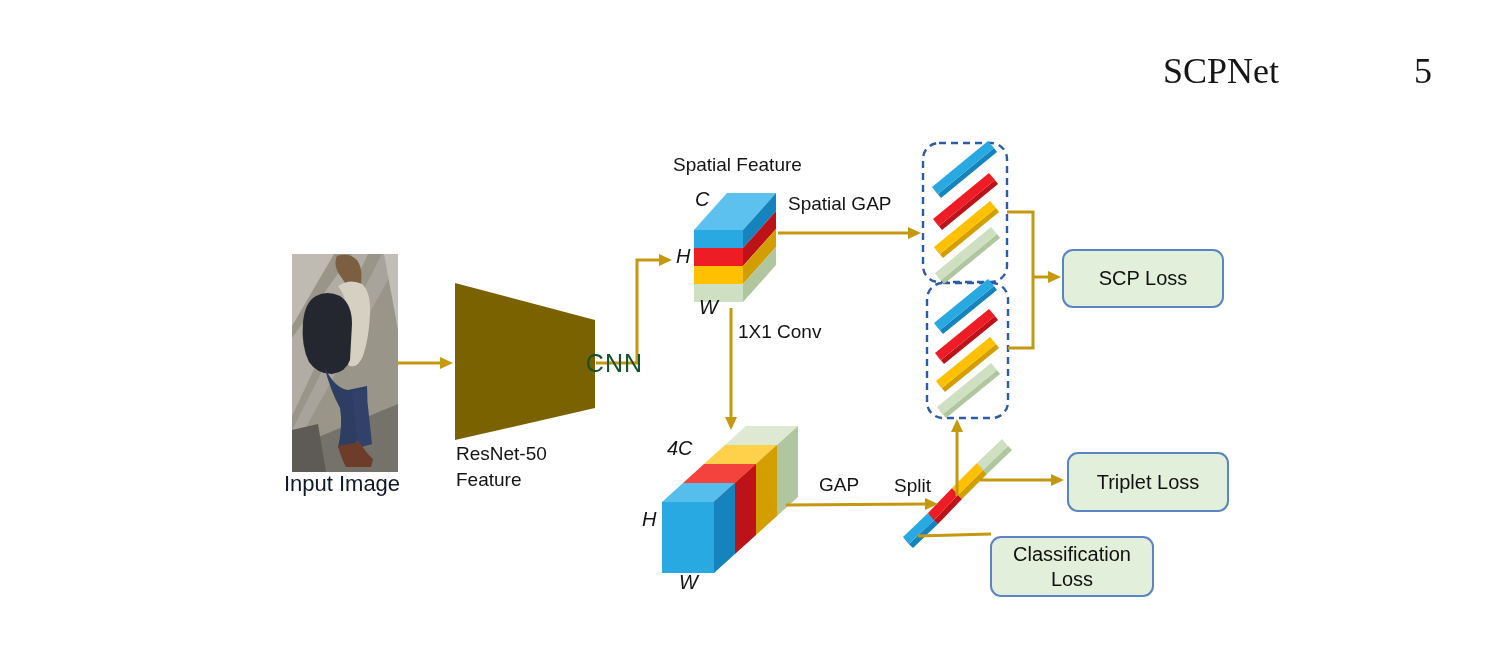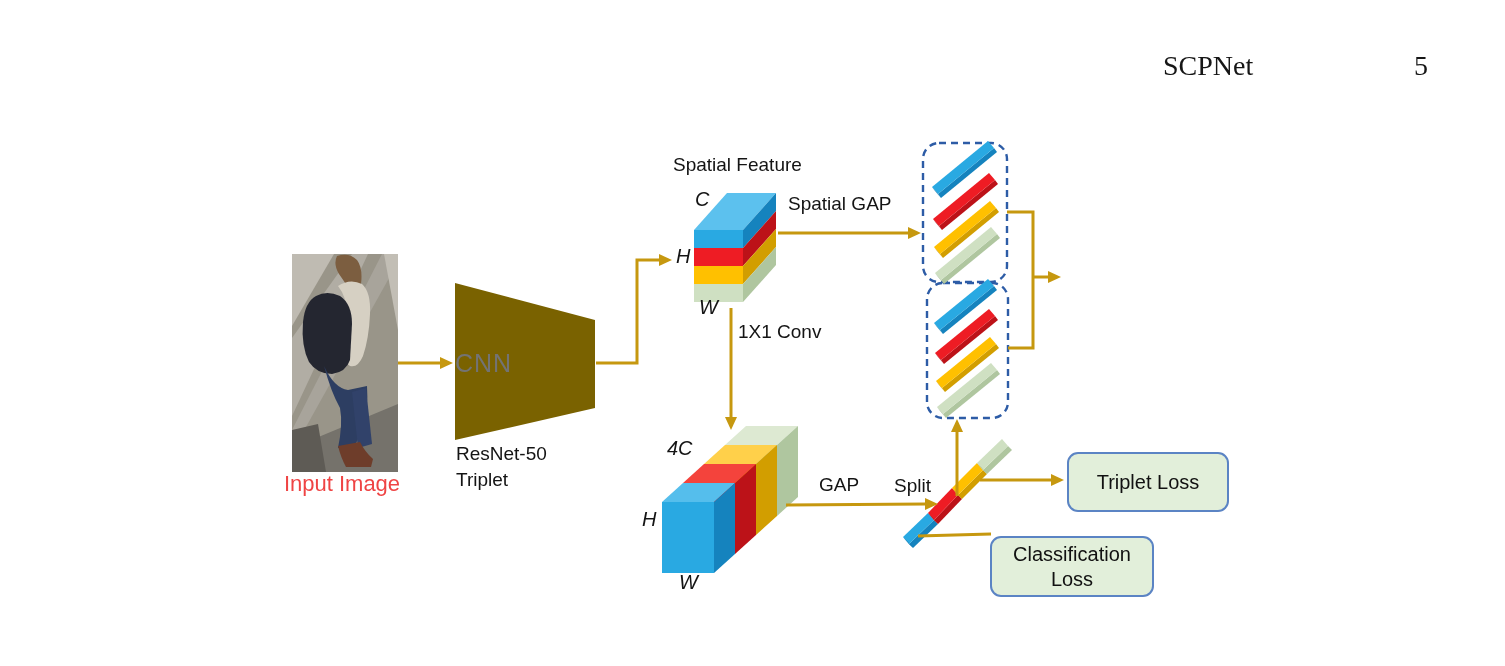--- a/index.html
+++ b/index.html
@@ -1,27 +1,27 @@
 <!DOCTYPE html>
 <html><head>
 <meta charset="utf-8">
 <style>
   html,body{margin:0;padding:0;background:#ffffff;}
   .canvas{position:relative;width:1505px;height:666px;background:#fff;overflow:hidden;
           font-family:"Liberation Sans",sans-serif;}
   .layer{position:absolute;left:0;top:0;}
-  .hdr{position:absolute;font-family:"Liberation Serif",serif;font-size:28px;color:#161616;white-space:nowrap;}
+  .hdr{position:absolute;font-family:"Liberation Serif",serif;font-size:36px;color:#161616;white-space:nowrap;}
   .lbl{position:absolute;font-size:19px;color:#141414;white-space:nowrap;line-height:1.1;}
   .dim{position:absolute;font-size:20px;font-style:italic;color:#141414;white-space:nowrap;}
-  .cnn-lbl{position:absolute;left:455px;top:349px;width:140px;text-align:left;
-           font-size:25px;color:#737373;letter-spacing:1px;}
+  .cnn-lbl{position:absolute;left:455px;top:349px;width:140px;text-align:right;
+           font-size:25px;color:#14532d;letter-spacing:1px;padding-left:48px;}
   .loss-box{position:absolute;background:#E2EFDA;border:2px solid #5B84C4;border-radius:11px;
             display:flex;flex-direction:column;align-items:center;justify-content:center;
             font-size:20px;color:#111;text-align:center;line-height:25px;}
-  .caption{position:absolute;font-size:22px;color:#ef4444;white-space:nowrap;}
+  .caption{position:absolute;font-size:22px;color:#0f172a;white-space:nowrap;}
 </style>
 </head>
 <body>
 
 <div class="canvas">
 
   <svg class="layer" width="1505" height="666" viewBox="0 0 1505 666">
     <defs>
       <clipPath id="photoClip">
           <rect x="292" y="254" width="106" height="218"></rect>
@@ -195,38 +195,41 @@
     </g>
   </svg>
 
   <div class="hdr" style="left:1163px;top:50px;">SCPNet</div>
   <div class="hdr" style="left:1414px;top:50px;">5</div>
 
   <div class="caption" style="left:272px;top:471px;width:140px;text-align:center;">Input Image</div>
 
   <div class="cnn-lbl">CNN</div>
   <div class="lbl" style="left:456px;top:444px;">ResNet-50</div>
-  <div class="lbl" style="left:456px;top:470px;">Triplet</div>
+  <div class="lbl" style="left:456px;top:470px;">Feature</div>
 
   <div class="lbl" style="left:673px;top:155px;">Spatial Feature</div>
   <div class="dim" style="left:695px;top:188px;">C</div>
   <div class="dim" style="left:676px;top:245px;">H</div>
   <div class="dim" style="left:699px;top:296px;">W</div>
 
   <div class="lbl" style="left:788px;top:194px;">Spatial GAP</div>
   <div class="lbl" style="left:738px;top:322px;">1X1 Conv</div>
 
   <div class="dim" style="left:667px;top:437px;">4C</div>
   <div class="dim" style="left:642px;top:508px;">H</div>
   <div class="dim" style="left:679px;top:571px;">W</div>
 
   <div class="lbl" style="left:819px;top:475px;">GAP</div>
   <div class="lbl" style="left:894px;top:460px;margin-top:16px;">Split</div>
 
 
+  <div class="loss-box" style="left:1062px;top:249px;width:158px;height:55px;">
+    <div>SCP Loss</div>
+  </div>
   <div class="loss-box" style="left:1067px;top:452px;width:158px;height:56px;">
     <div>Triplet Loss</div>
   </div>
   <div class="loss-box" style="left:990px;top:536px;width:160px;height:57px;">
     <div>Classification</div>
     <div>Loss</div>
   </div>
 
 </div>
 

